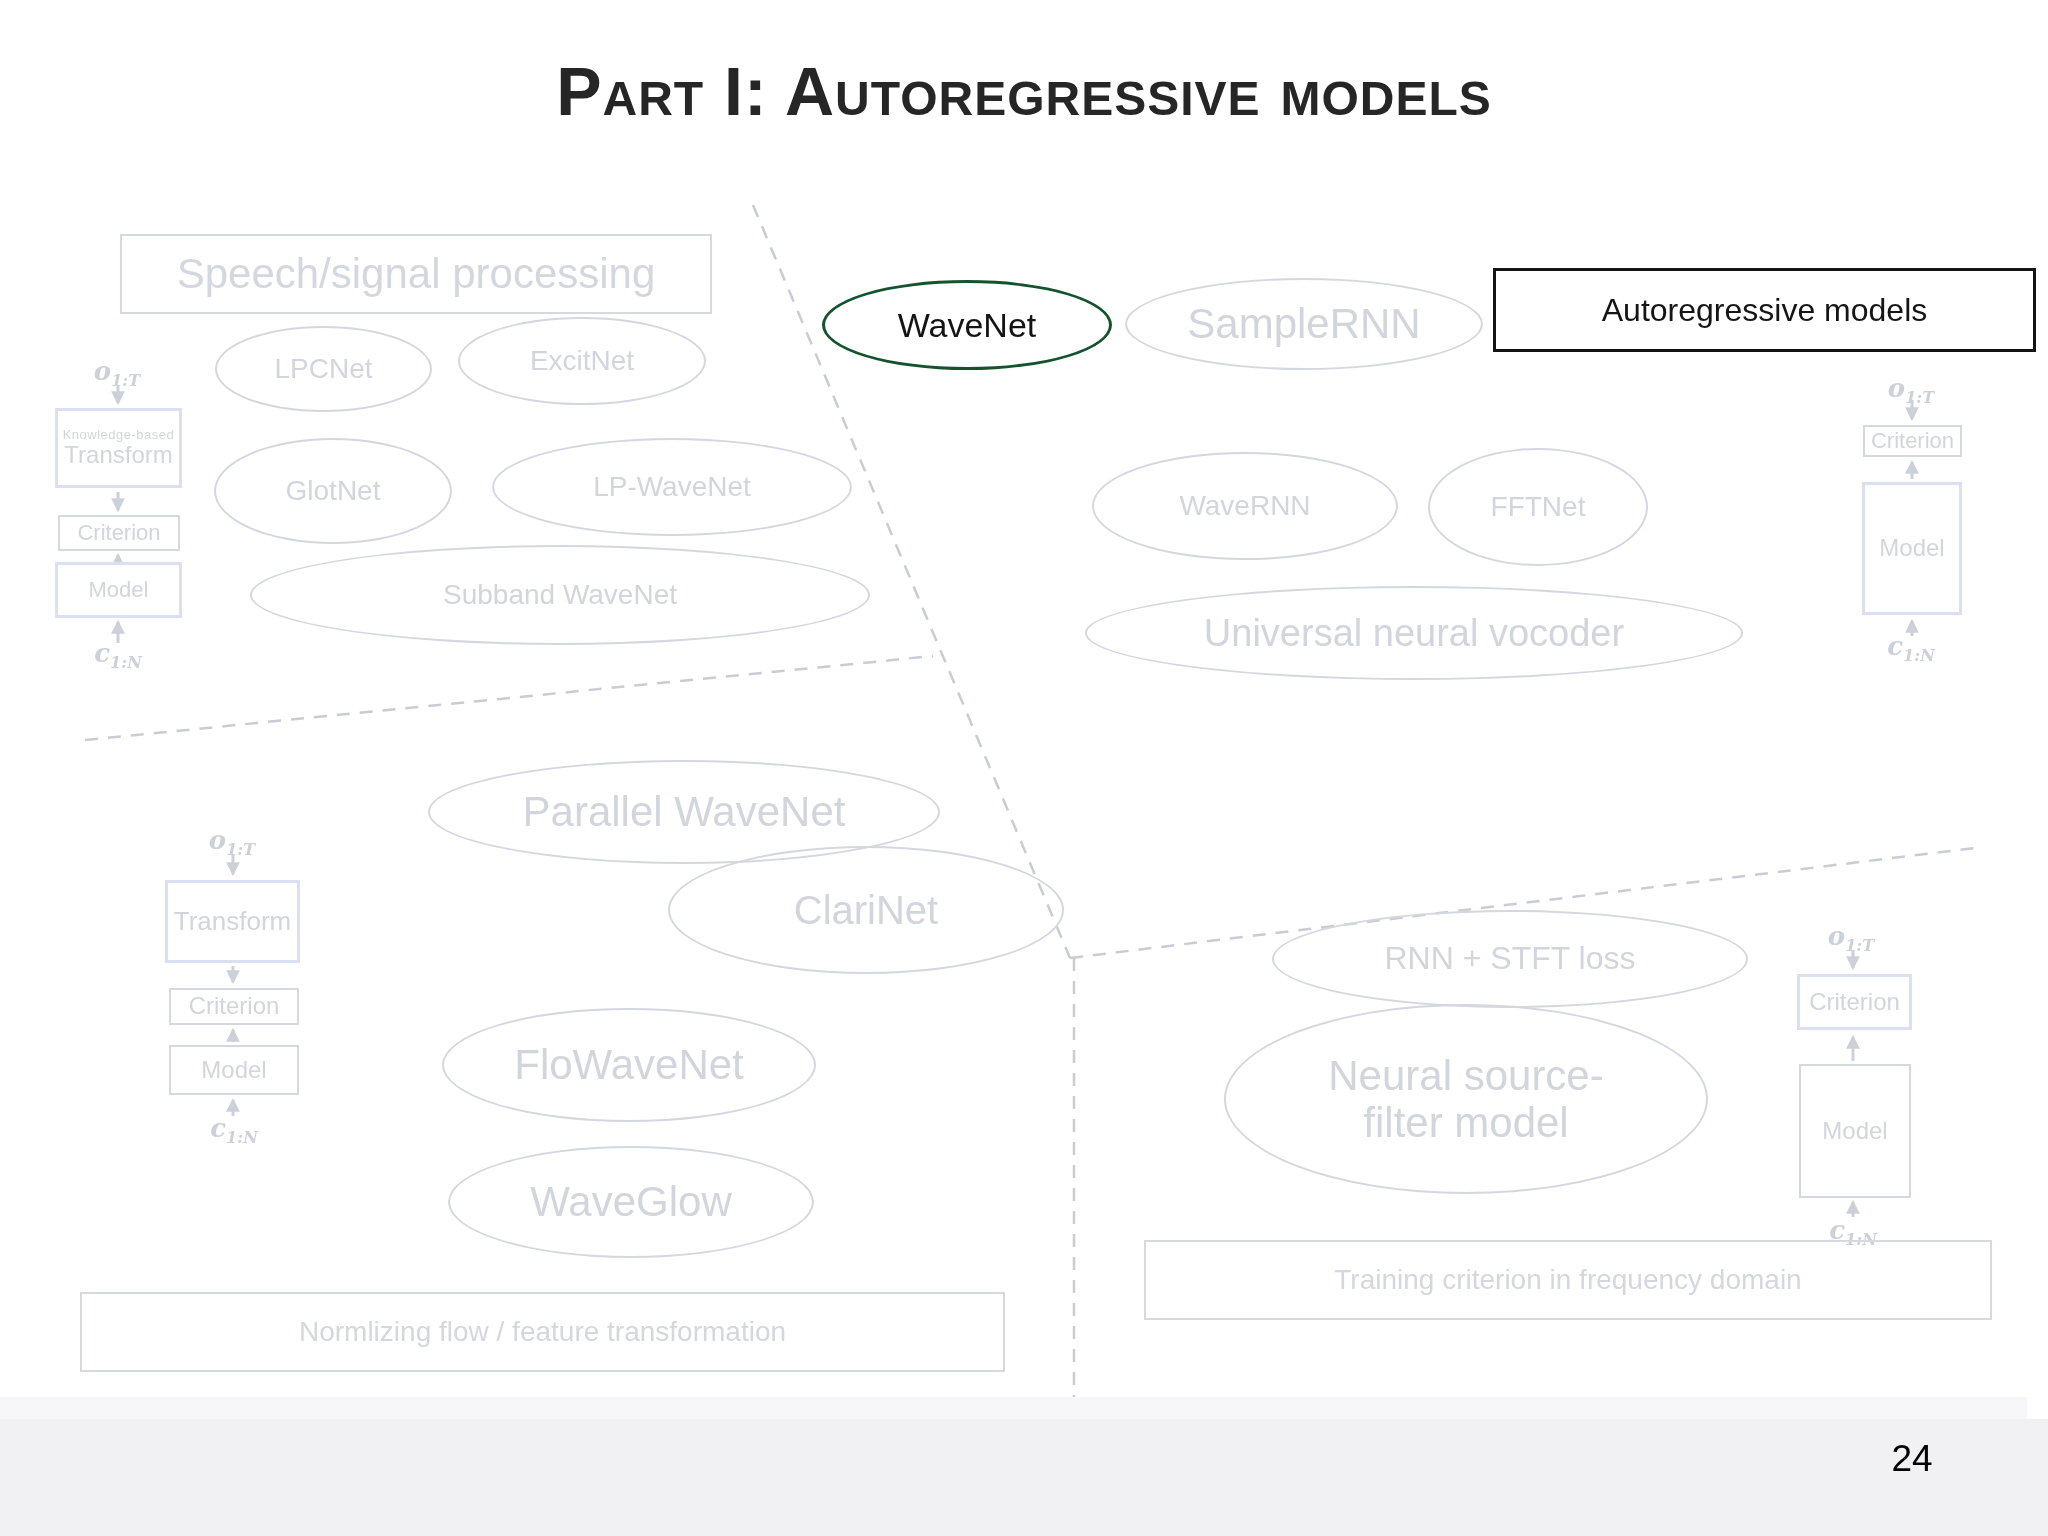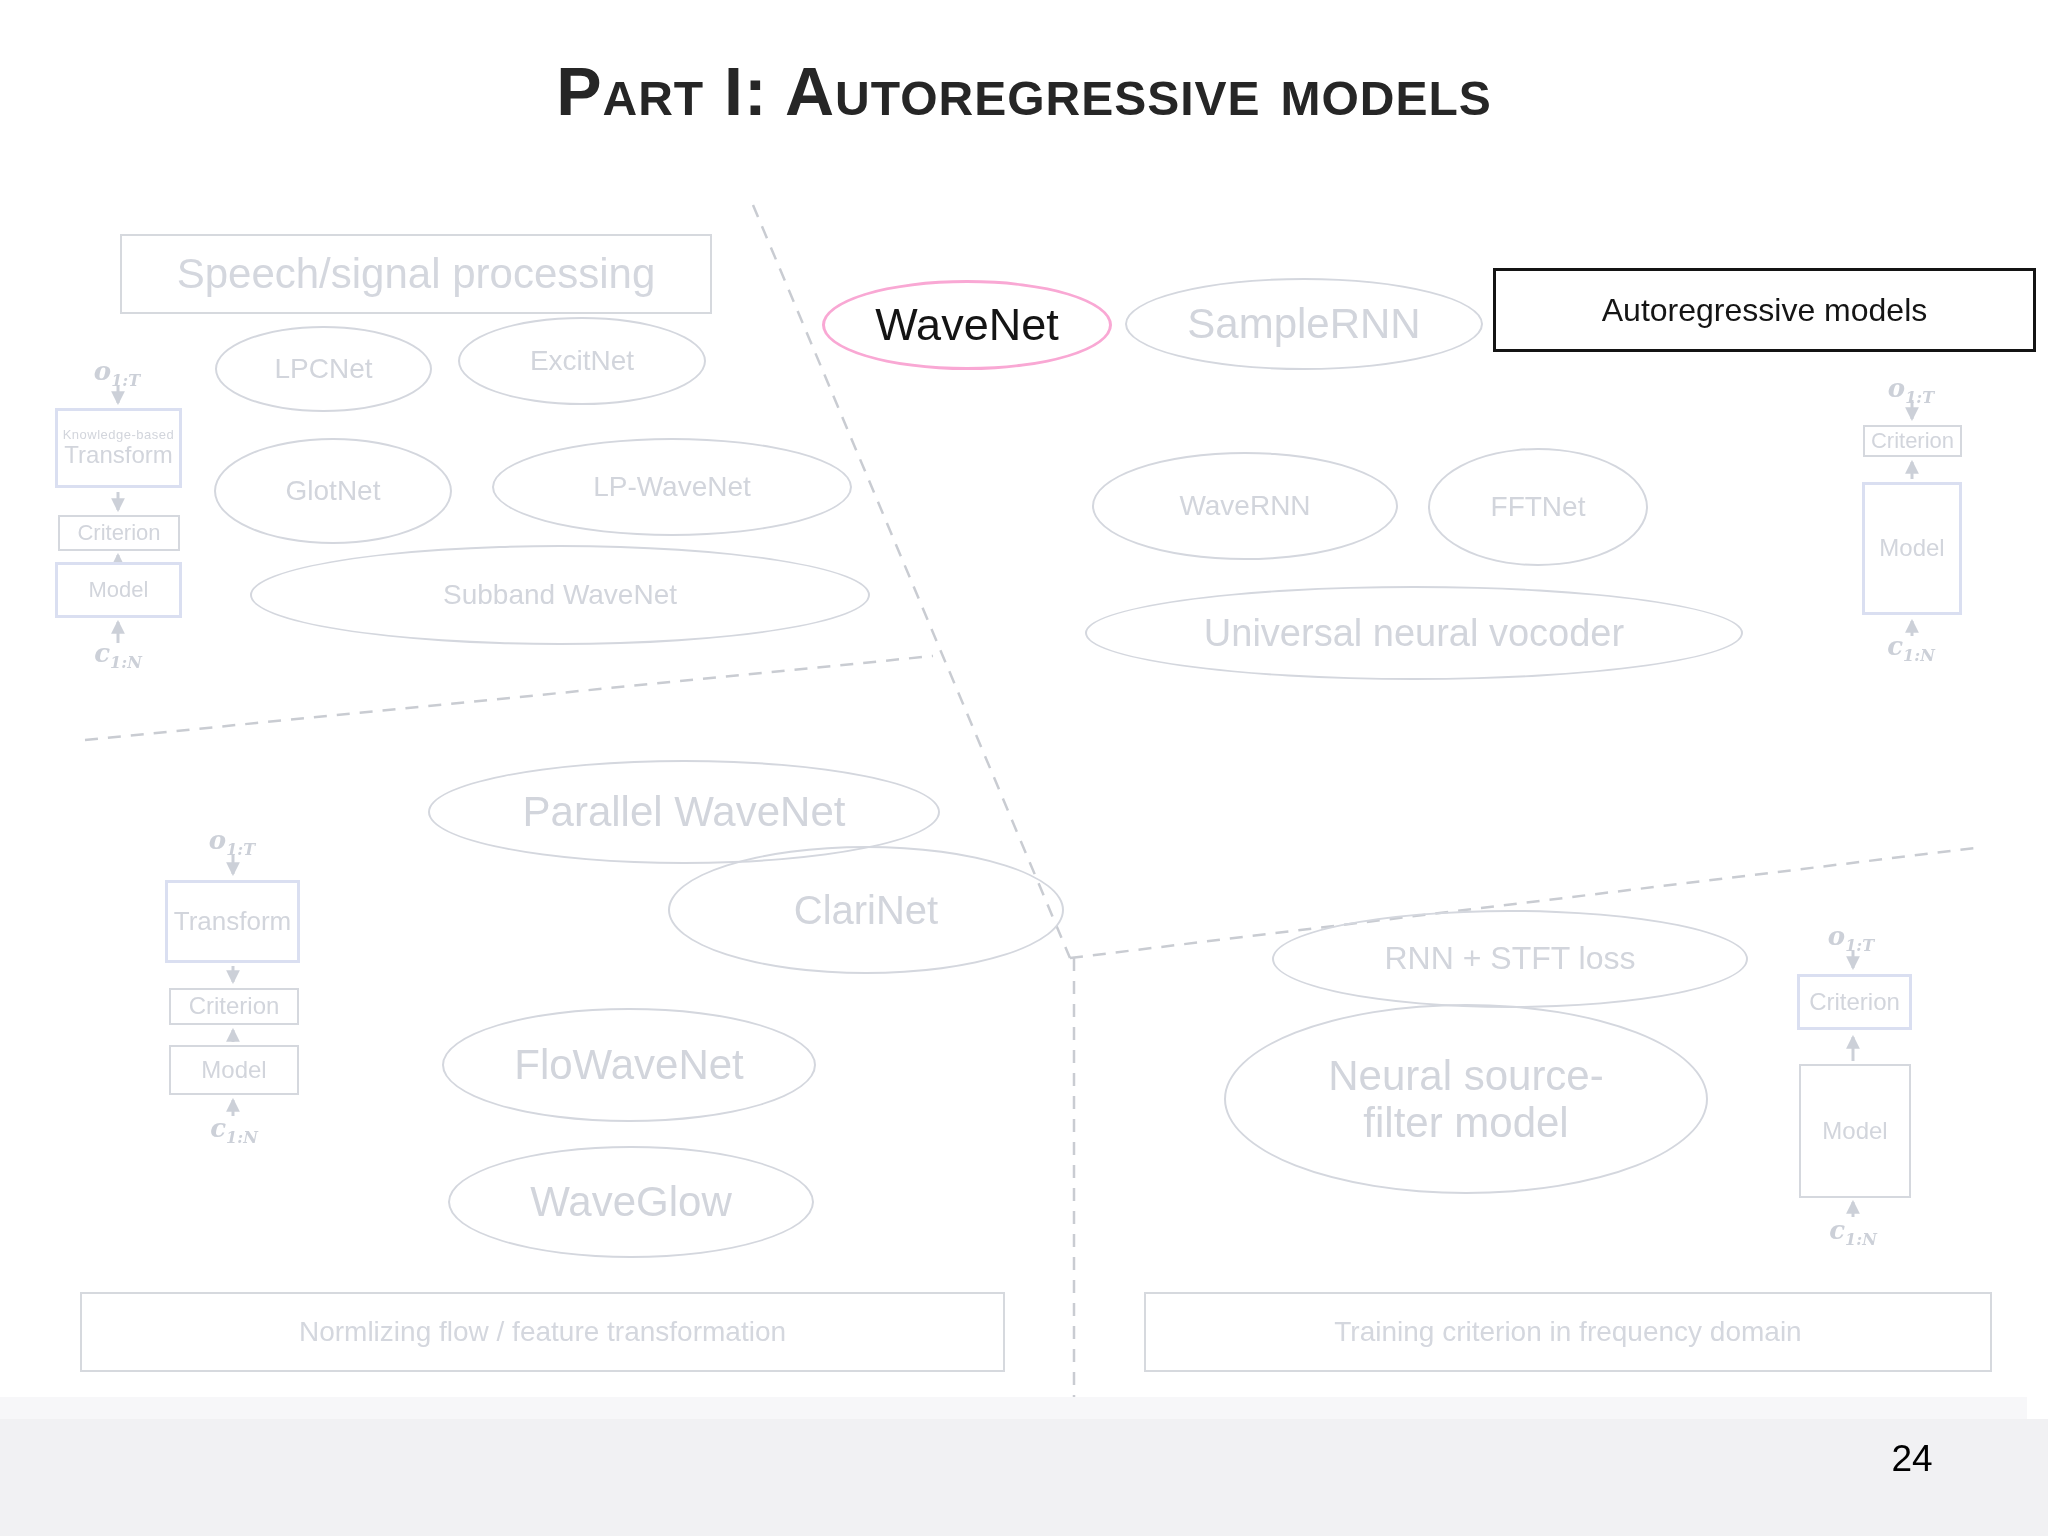--- a/index.html
+++ b/index.html
@@ -5,21 +5,21 @@
   html,body{margin:0;padding:0;background:#ffffff;}
   .slide{position:relative;width:2048px;height:1536px;background:#ffffff;overflow:hidden;
          font-family:"Liberation Sans",sans-serif;}
   .title{position:absolute;left:0;top:52px;width:100%;text-align:center;
          font-variant:small-caps;font-weight:bold;font-size:68px;letter-spacing:1px;
          color:#262626;}
   
   .ell{position:absolute;border:2px solid #d4d7de;border-radius:50%;
        display:flex;align-items:center;justify-content:center;text-align:center;
        color:#d2d5dc;box-sizing:border-box;font-size:28px;line-height:1.12;}
-  .ell.dark{border:3px solid #f9a8d4;color:#141414;font-size:45px;}
+  .ell.dark{border:3px solid #14532d;color:#141414;font-size:34px;}
   
   .bigbox{position:absolute;border:2px solid #d6d9de;display:flex;align-items:center;
           justify-content:center;color:#d4d7de;box-sizing:border-box;font-size:28px;}
   .bigbox.dark{border:3px solid #141414;color:#151515;font-size:32px;background:#fff;}
   
   .fbox{position:absolute;display:flex;flex-direction:column;align-items:center;
         justify-content:center;box-sizing:border-box;color:#d2d5dc;font-size:24px;
         text-align:center;line-height:1.1;background:#fff;}
   .gray-border{border:2px solid #d5d8de;}
   .peri-border{border:3px solid #dadff1;}
@@ -139,19 +139,19 @@
 
   <div class="mathlabel" style="left:1851px;top:938px;">
     <span>o</span><sub>1:T</sub>
   </div>
   <div class="fbox peri-border" style="left:1797px;top:974px;width:115px;height:56px;">Criterion</div>
   <div class="fbox gray-border" style="left:1799px;top:1064px;width:112px;height:134px;">Model</div>
   <div class="mathlabel" style="left:1853px;top:1232px;">
     <span>c</span><sub>1:N</sub>
   </div>
 
-  <div class="bigbox" style="left:1144px;top:1292px;width:848px;height:80px;">Training criterion in frequency domain</div>
+  <div class="bigbox" style="left:1144px;top:1240px;width:848px;height:80px;">Training criterion in frequency domain</div>
 
   <div class="footer1"></div>
   <div class="footer2"></div>
   <div class="pagenum">24</div>
 
 </div>
 
 </body></html>

